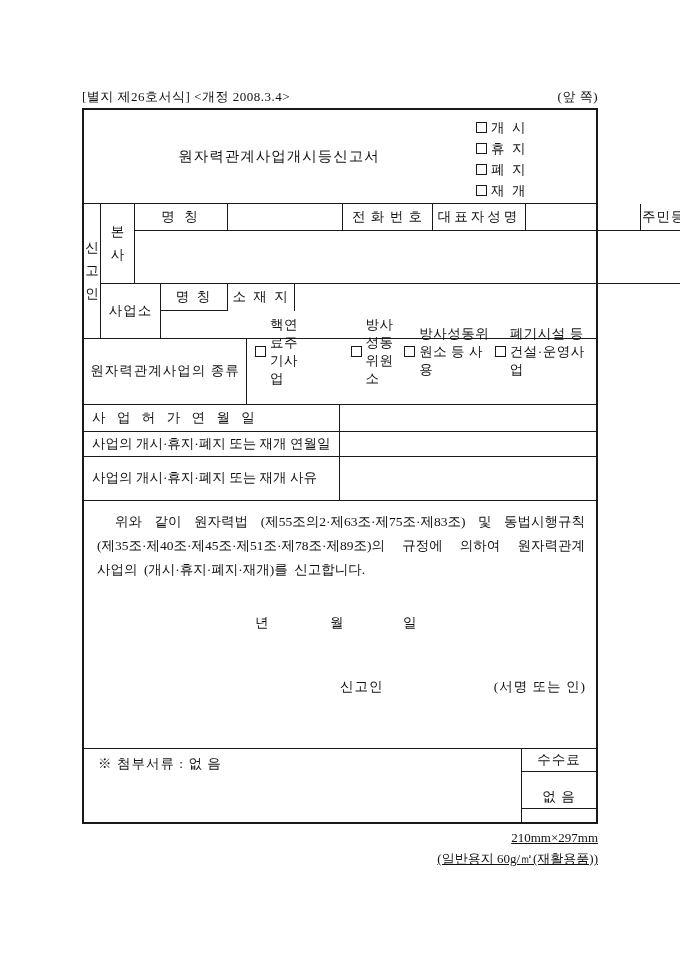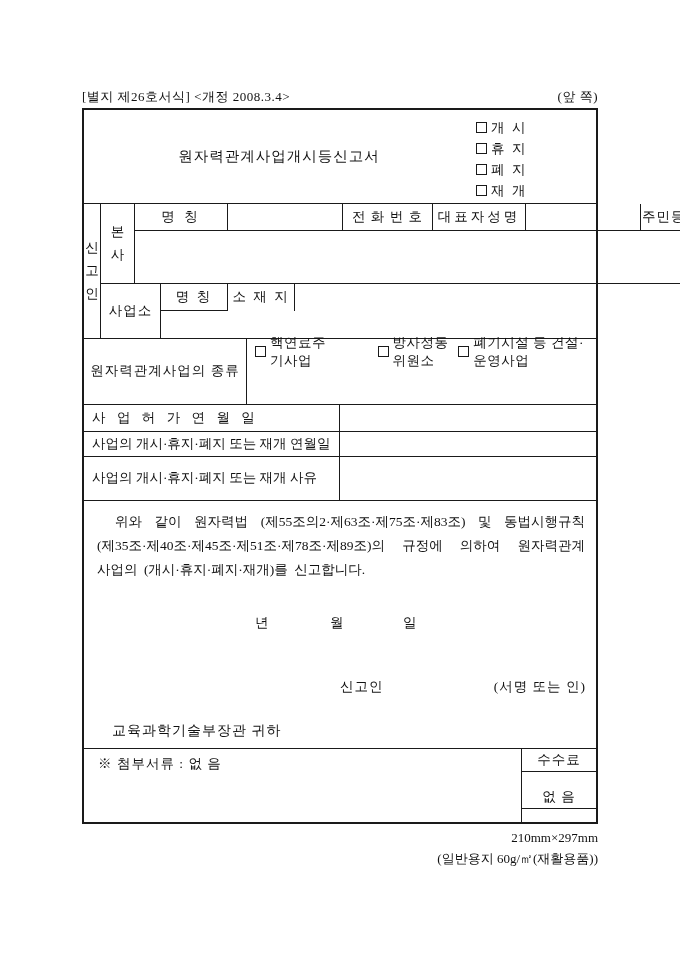--- a/index.html
+++ b/index.html
@@ -86,21 +86,21 @@
   
   .sec-bottom{flex:1;display:flex;border-bottom:none;}
   .attach-cell{flex:1;padding:6px 0 0 14px;font-size:13.5px;letter-spacing:1px;}
   .fee-box{width:75px;border-left:1px solid var(--line);display:flex;flex-direction:column;gap:13px;}
   .fee-label{height:23px;font-size:13.5px;letter-spacing:1px;}
   .fee-value{height:24px;font-size:13.5px;letter-spacing:1px;}
   .fee-rest{flex:1;}
 
   
   .doc-footer{position:absolute;top:827px;left:82px;width:516px;text-align:right;
-    font-size:13px;line-height:21px;}
+    font-size:13px;line-height:21px;text-decoration:underline;}
 </style>
 </head>
 <body>
 
 <div class="page">
 
   <div class="doc-header">
     <span>[별지 제26호서식] &lt;개정 2008.3.4&gt;</span>
     <span>(앞 쪽)</span>
   </div>
@@ -184,20 +184,26 @@
             <span>핵연료주기사업</span>
           </span>
           <span class="opt second">
             <span class="chk"></span>
             <span>방사성동위원소</span>
           </span>
         </div>
         <div class="opt-line">
           <span class="opt">
             <span class="chk"></span>
+            <span>방사성동위원소 등 사용</span>
+          </span>
+        </div>
+        <div class="opt-line">
+          <span class="opt">
+            <span class="chk"></span>
             <span>폐기시설 등 건설·운영사업</span>
           </span>
         </div>
       </div>
     </div>
 
     <div class="srow h27 row-b">
       <div class="lbl256 wide cell-r lft">사 업 허 가 연 월 일</div>
       <div class="valfx"></div>
     </div>
@@ -218,21 +224,20 @@
       </div>
       <div class="date-line">
         <span class="d-year">년</span>
         <span class="d-month">월</span>
         <span class="d-day">일</span>
       </div>
       <div class="sign-line">
         <span class="sign-declarant">신고인</span>
         <span class="sign-seal">(서명 또는 인)</span>
       </div>
-      <div class="recipient-line">교육과학기술부장관  귀하</div>
     </div>
 
     <div class="sec-bottom">
       <div class="attach-cell">※ 첨부서류 : 없 음</div>
       <div class="fee-box">
         <div class="fee-label row-b c">수수료</div>
         <div class="fee-value row-b c">없 음</div>
         <div class="fee-rest"></div>
       </div>
     </div>

